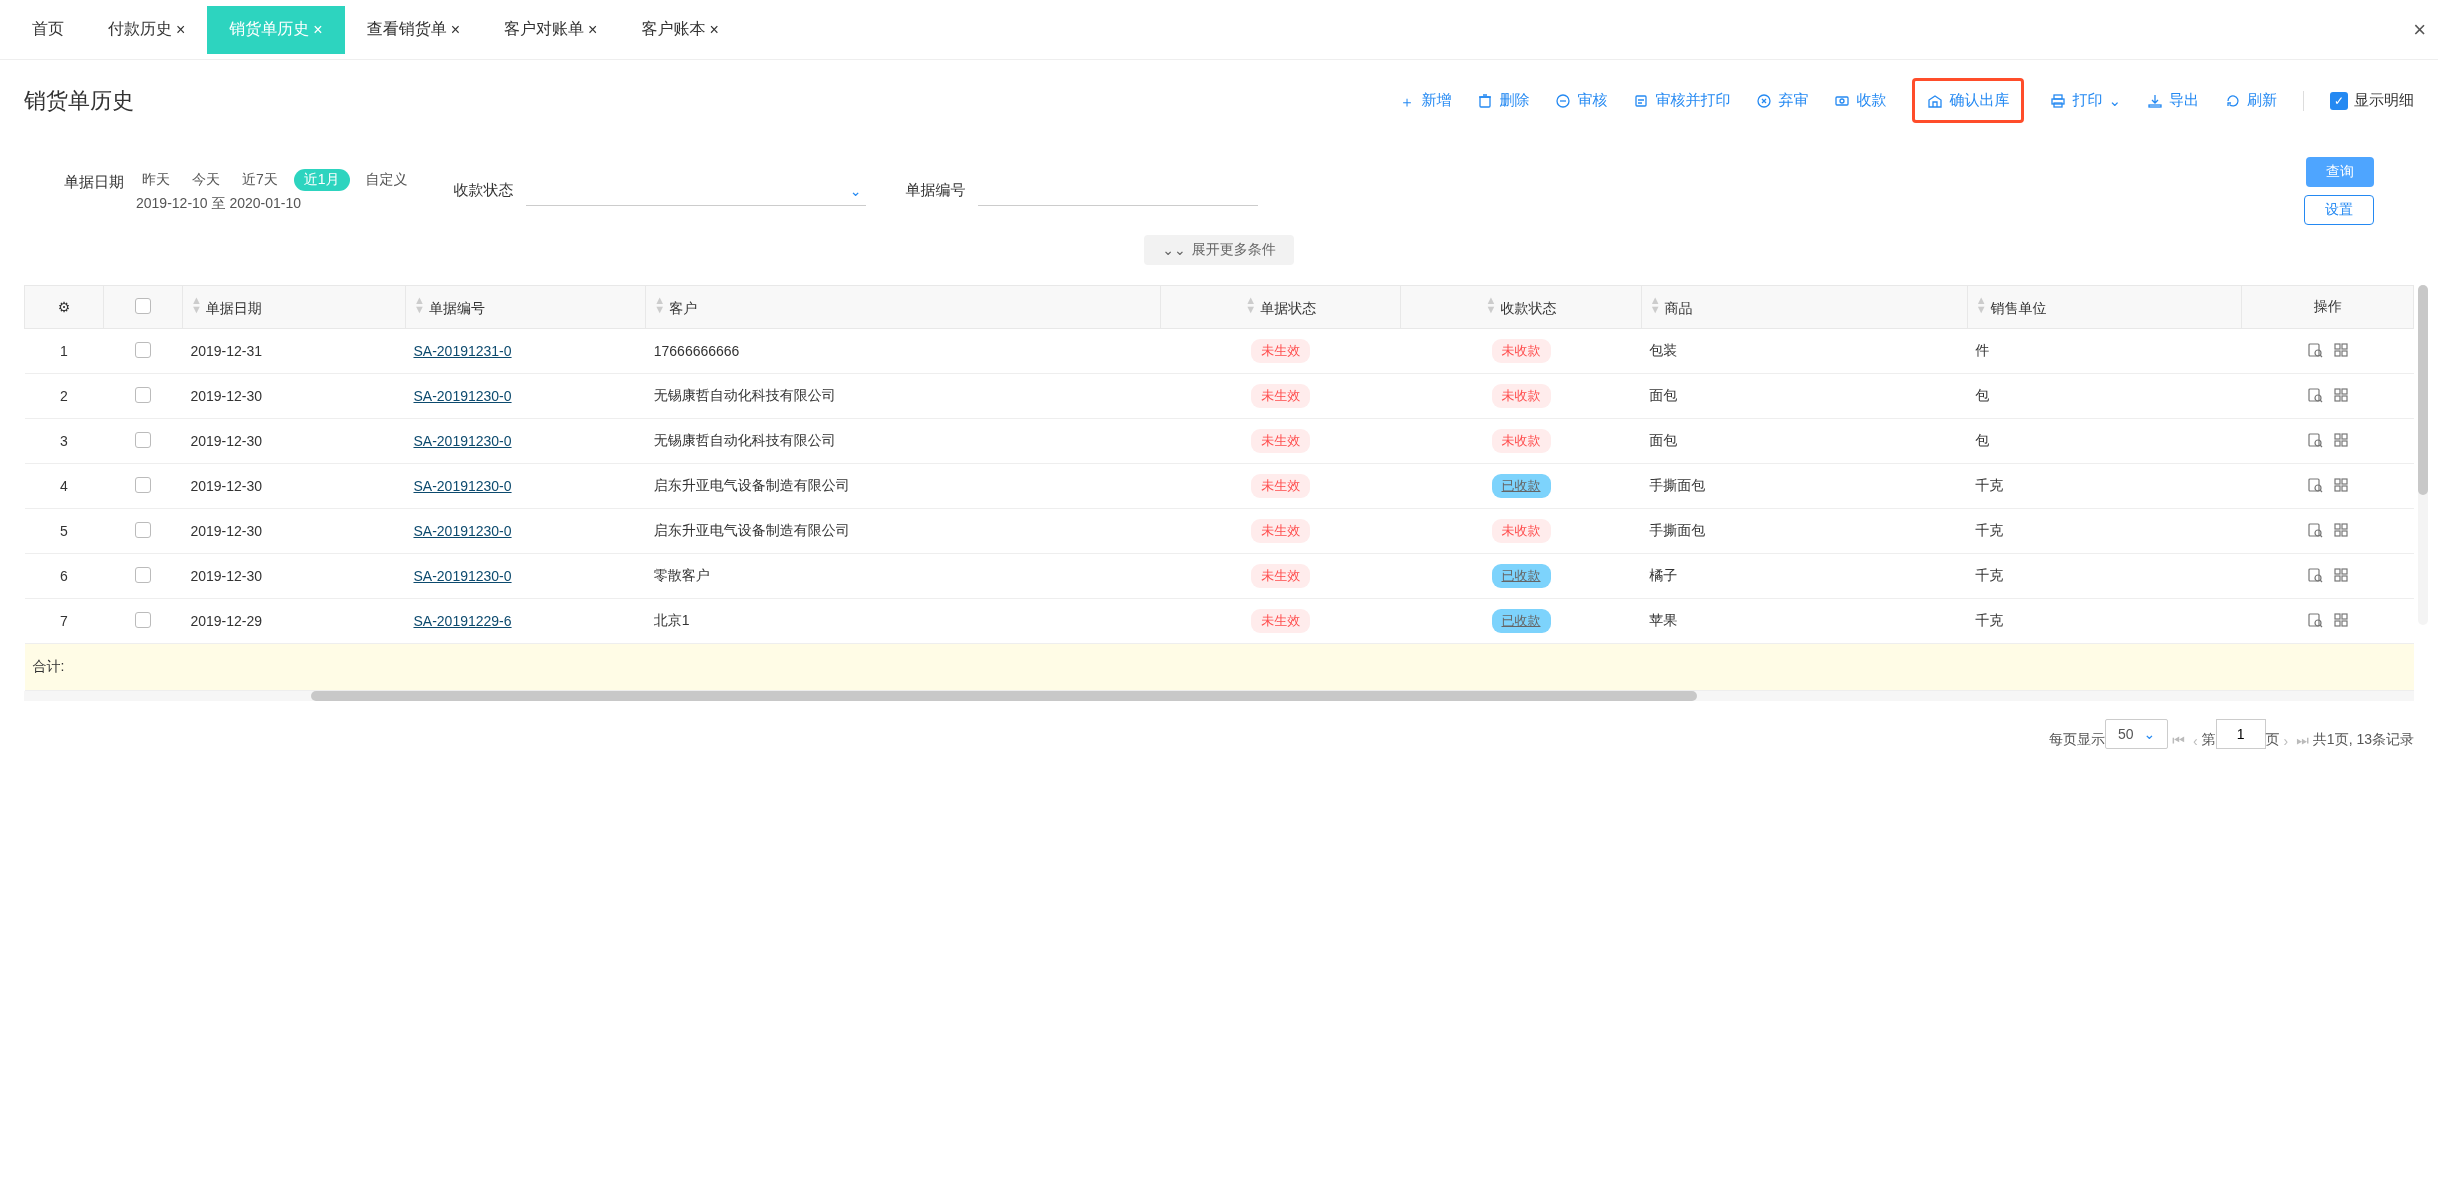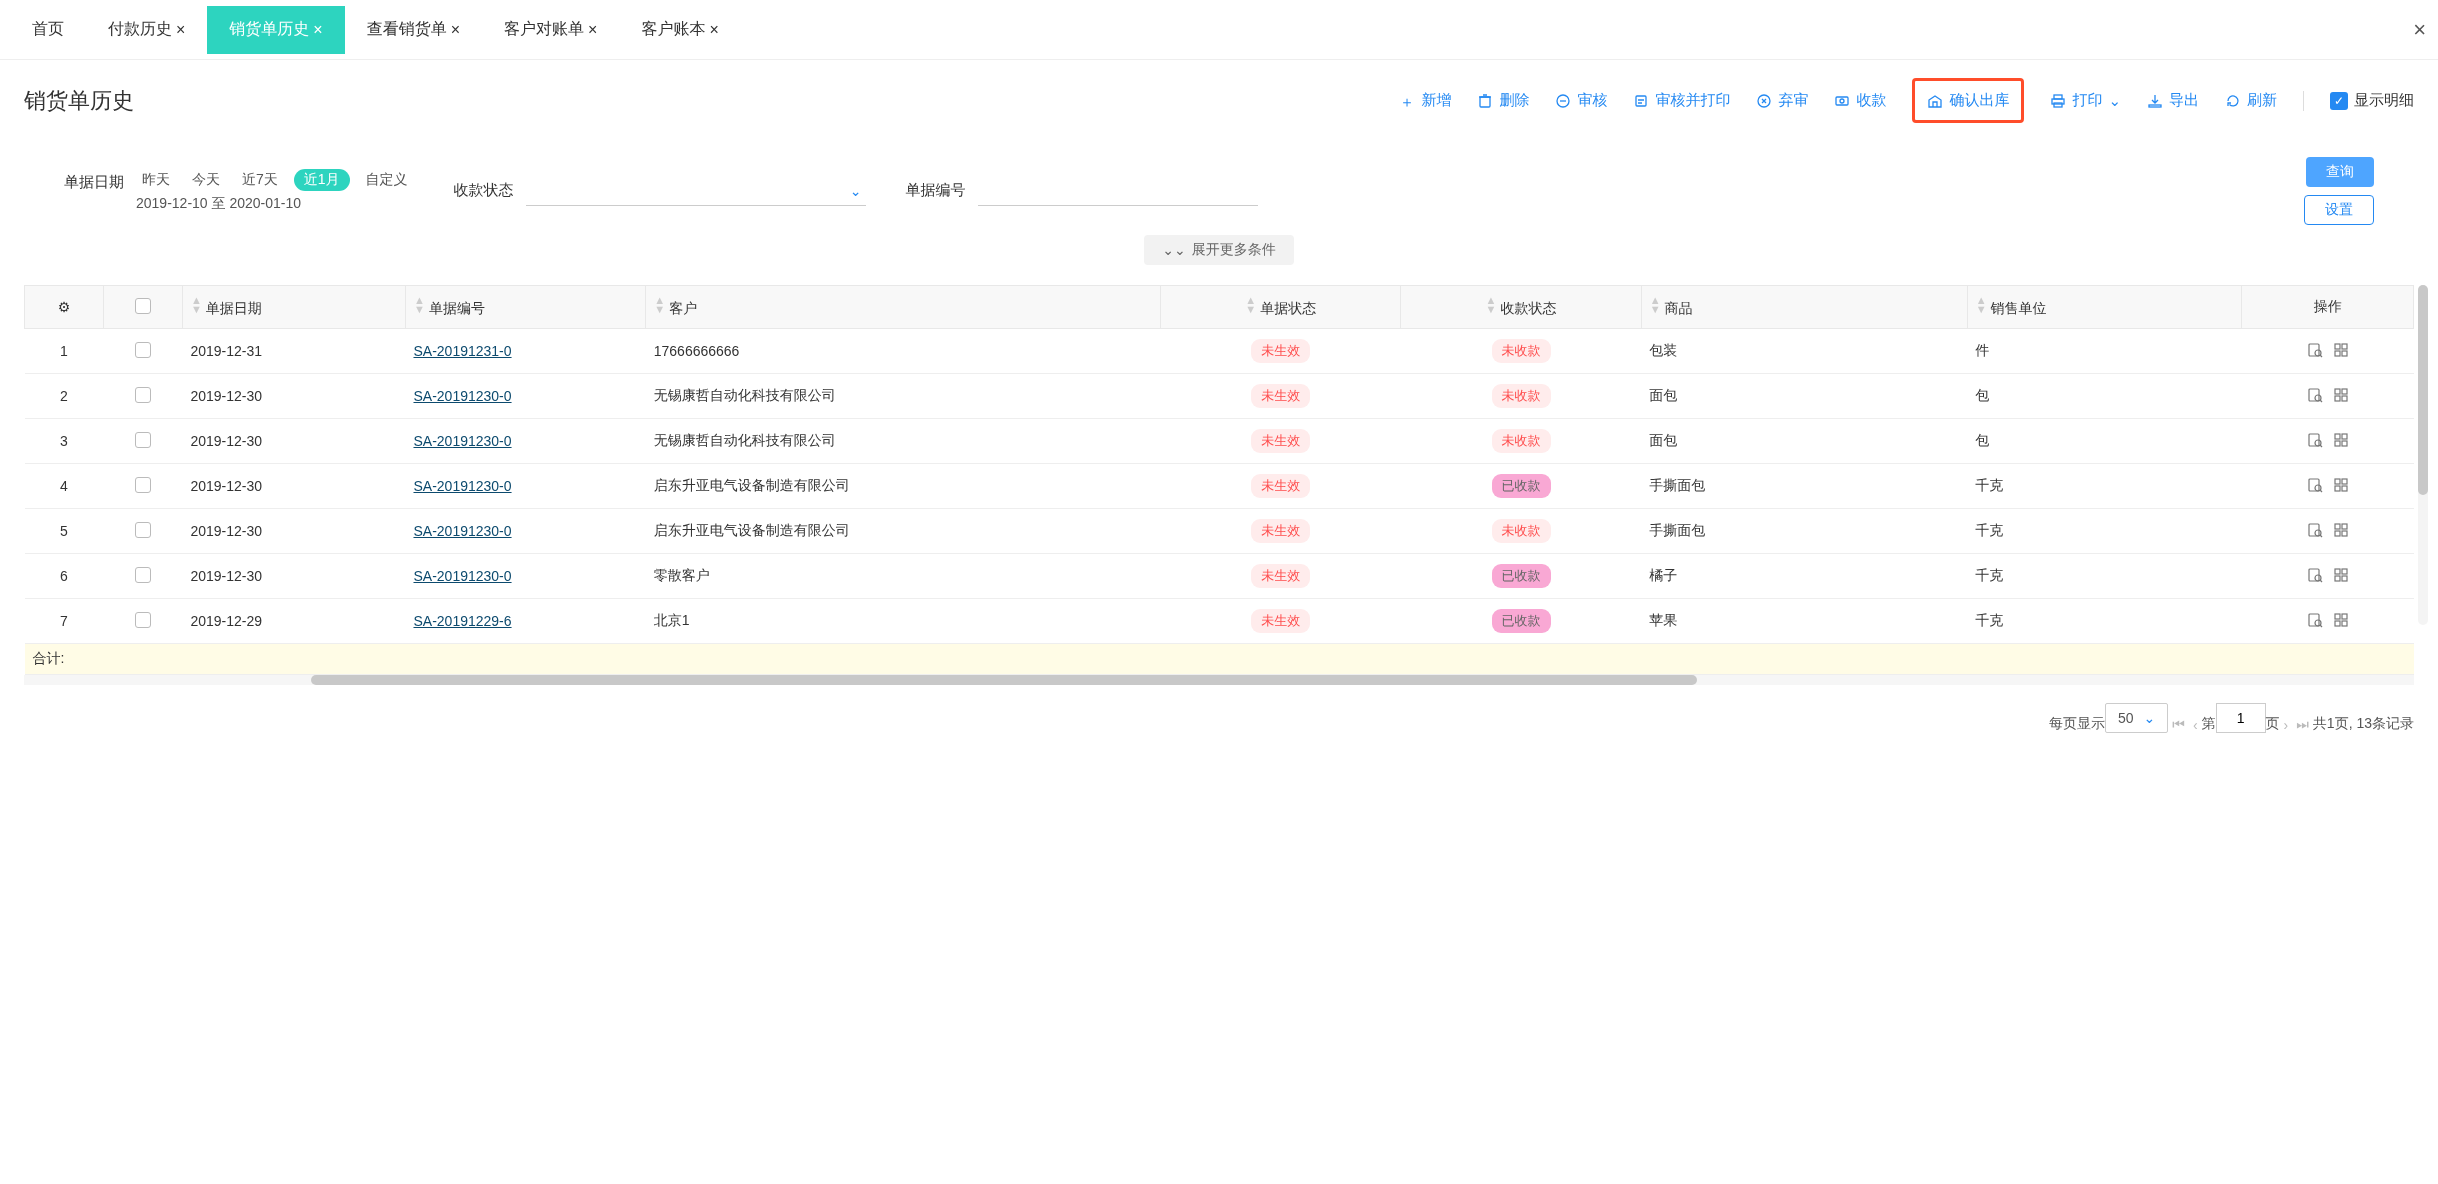--- a/index.html
+++ b/index.html
@@ -51,25 +51,25 @@
 .col-no { width: 140px; }
 .col-cust { width: 300px; }
 .col-status { width: 140px; text-align: center; }
 .col-paystatus { width: 140px; text-align: center; }
 .col-product { width: 190px; }
 .col-unit { width: 160px; }
 .col-action { width: 100px; text-align: center; }
 .doc-no { text-decoration: underline; color: #0c4a6e; cursor: pointer; }
 .badge { display: inline-block; padding: 3px 10px; border-radius: 9px; font-size: 13px; }
 .badge-red { background: #ffecec; color: #ff4d4d; }
-.badge-gray { background: #f9a8d4; color: #666; }
+.badge-gray { background: #7dd3fc; color: #666; text-decoration: underline; }
 .sort-arrows { display: inline-block; color: #ccc; margin-right: 4px; font-size: 11px; line-height: 9px; }
 .action-icons { display: flex; gap: 10px; justify-content: center; color: #666; }
 tr.totals { background: #fffce6; }
-tr.totals td { padding: 6px 8px; }
+tr.totals td { padding: 14px 8px; }
 .chk { width: 16px; height: 16px; border: 1px solid #bbb; border-radius: 3px; display: inline-block; background: #fff; }
 
 
 .hscroll-track { height: 10px; background: #f6f6f6; margin: 0 0 10px; position: relative; }
 .hscroll-thumb { position: absolute; left: 12%; width: 58%; height: 100%; background: #c8c8c8; border-radius: 5px; }
 
 
 .vscroll-track { position: absolute; right: -14px; top: 0; width: 10px; height: 340px; background: #f4f4f4; border-radius: 5px; }
 .vscroll-thumb { position: absolute; top: 0; width: 100%; height: 210px; background: #c8c8c8; border-radius: 5px; }
 

